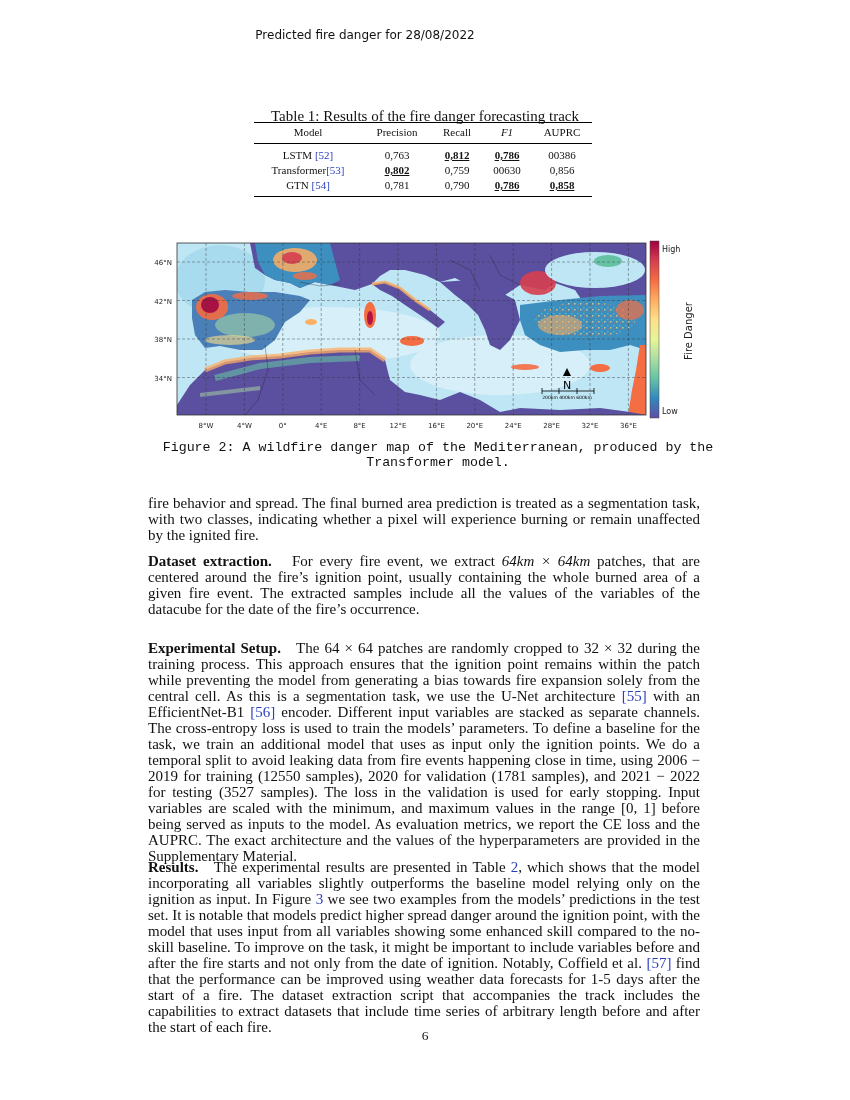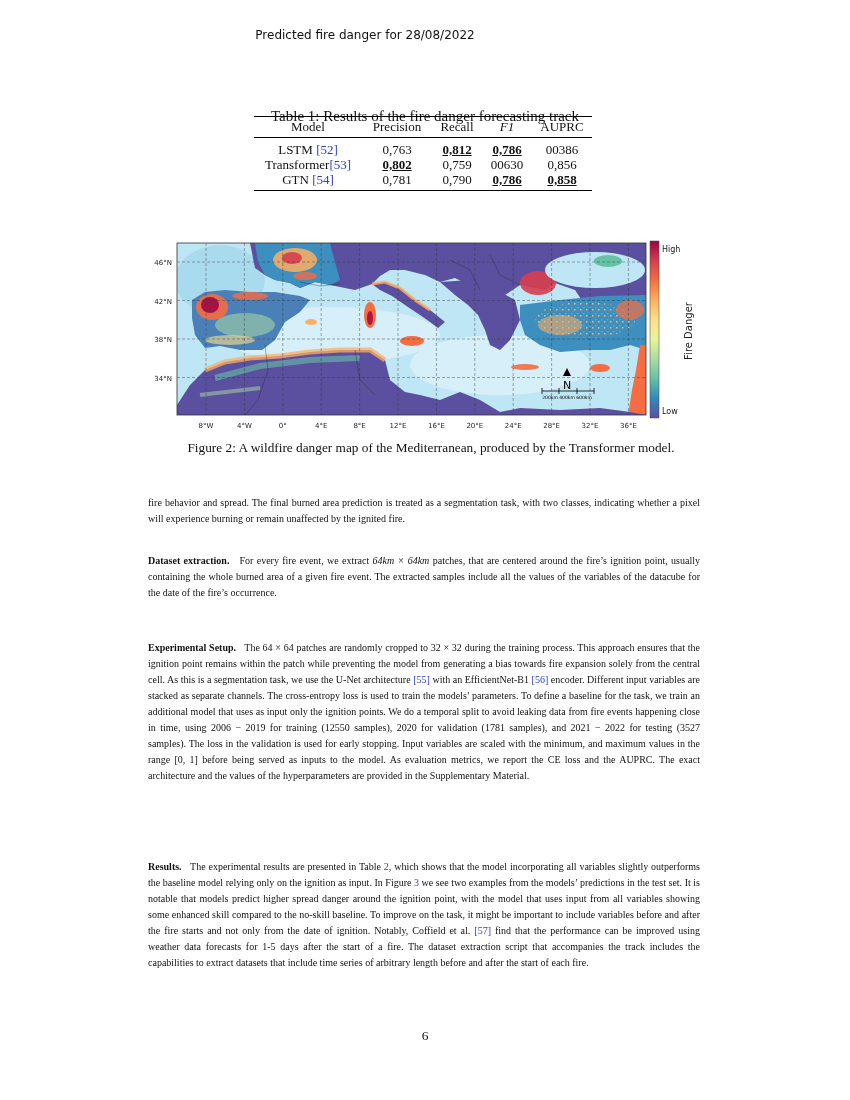--- a/index.html
+++ b/index.html
@@ -1,35 +1,35 @@
 <!DOCTYPE html>
 <html><head>
 <meta charset="utf-8">
 <style>
   html, body { margin: 0; padding: 0; background: #ffffff; }
   body { width: 850px; height: 1100px; position: relative; overflow: hidden;
          font-family: "Liberation Serif", serif; color: #111; }
   .abs { position: absolute; }
   
   #table-caption { left: 250px; top: 108px; width: 350px; text-align: center; font-size: 15px; }
-  #results-table { left: 254px; top: 116px; width: 338px; border-collapse: collapse; font-size: 13px; }
+  #results-table { left: 254px; top: 122px; width: 338px; border-collapse: collapse; font-size: 11px; }
   #results-table th, #results-table td { padding: 0; text-align: center; line-height: 15px; font-weight: normal; }
   #results-table thead tr th { padding-top: 2px; padding-bottom: 3px; }
   #results-table thead { border-top: 1.3px solid #000; border-bottom: 0.8px solid #000; }
   #results-table tbody { border-bottom: 1.3px solid #000; margin-top: 28px; }
   #results-table tbody tr:first-child td { padding-top: 4px; }
   #results-table tbody tr:last-child td { padding-bottom: 3px; }
   #results-table td.bold { font-weight: bold; text-decoration: underline; }
   .italic { font-style: italic; }
   .ref { color: #2a3fbf; }
   .fig-text { font-family: "DejaVu Sans", sans-serif; margin-top: 24px; }
   #map-title { left: 0; top: 4px; width: 730px; text-align: center; font-size: 12px; color: #111; }
-  #caption2 { left: 146px; top: 440px; width: 570px; text-align: center; font-size: 13.3px; }
+  #caption2 { left: 153px; top: 440px; width: 570px; text-align: center; font-size: 13.3px; font-family: Liberation Mono, monospace; }
   
-  .para { left: 148px; width: 552px; font-size: 10px; line-height: 16px; text-align: justify; }
+  .para { left: 148px; width: 552px; font-size: 15px; line-height: 16px; text-align: justify; }
   .para b { font-weight: bold; }
   .math { font-style: italic; }
   #page-number { left: 0; width: 850px; top: 1028px; text-align: center; font-size: 13.5px; }
 </style>
 </head>
 <body>
 
 <div class="abs" id="table-caption">Table 1: Results of the fire danger forecasting track</div>
 <table class="abs" id="results-table">
   <thead>

